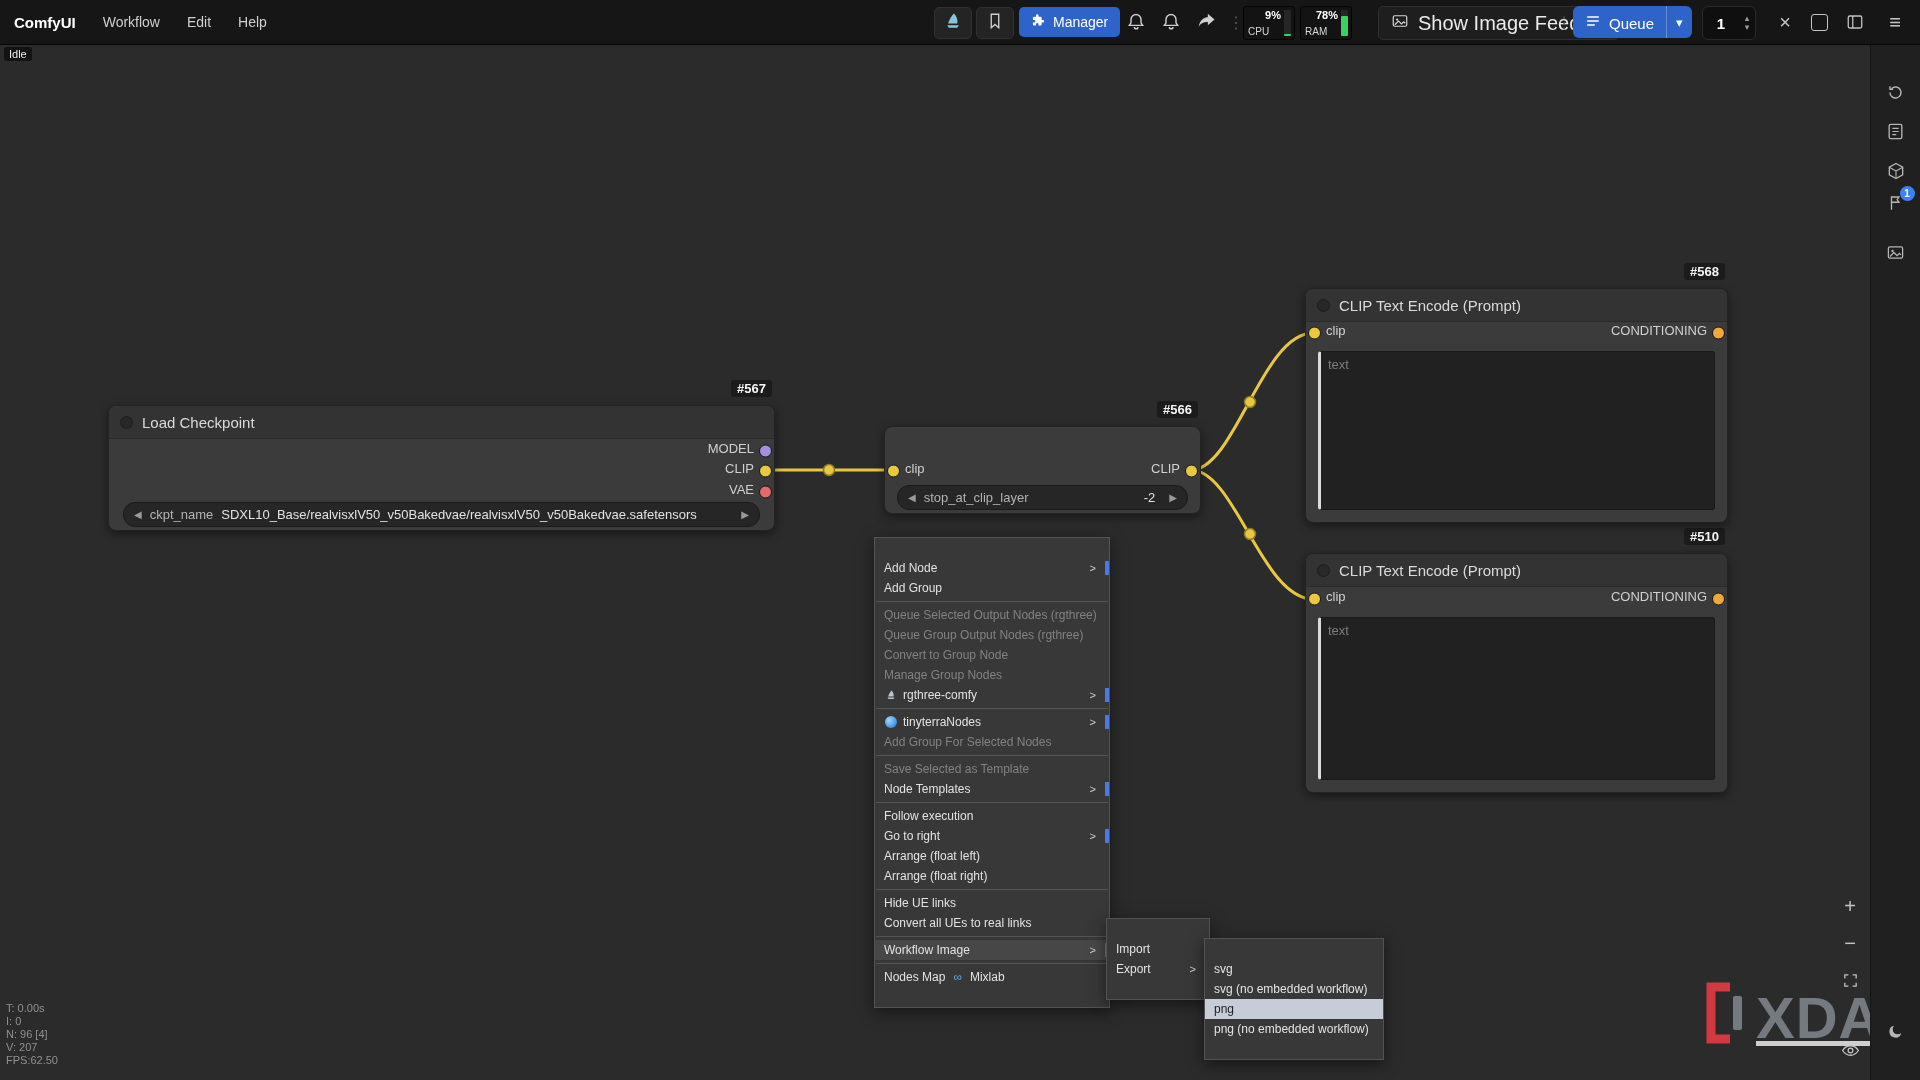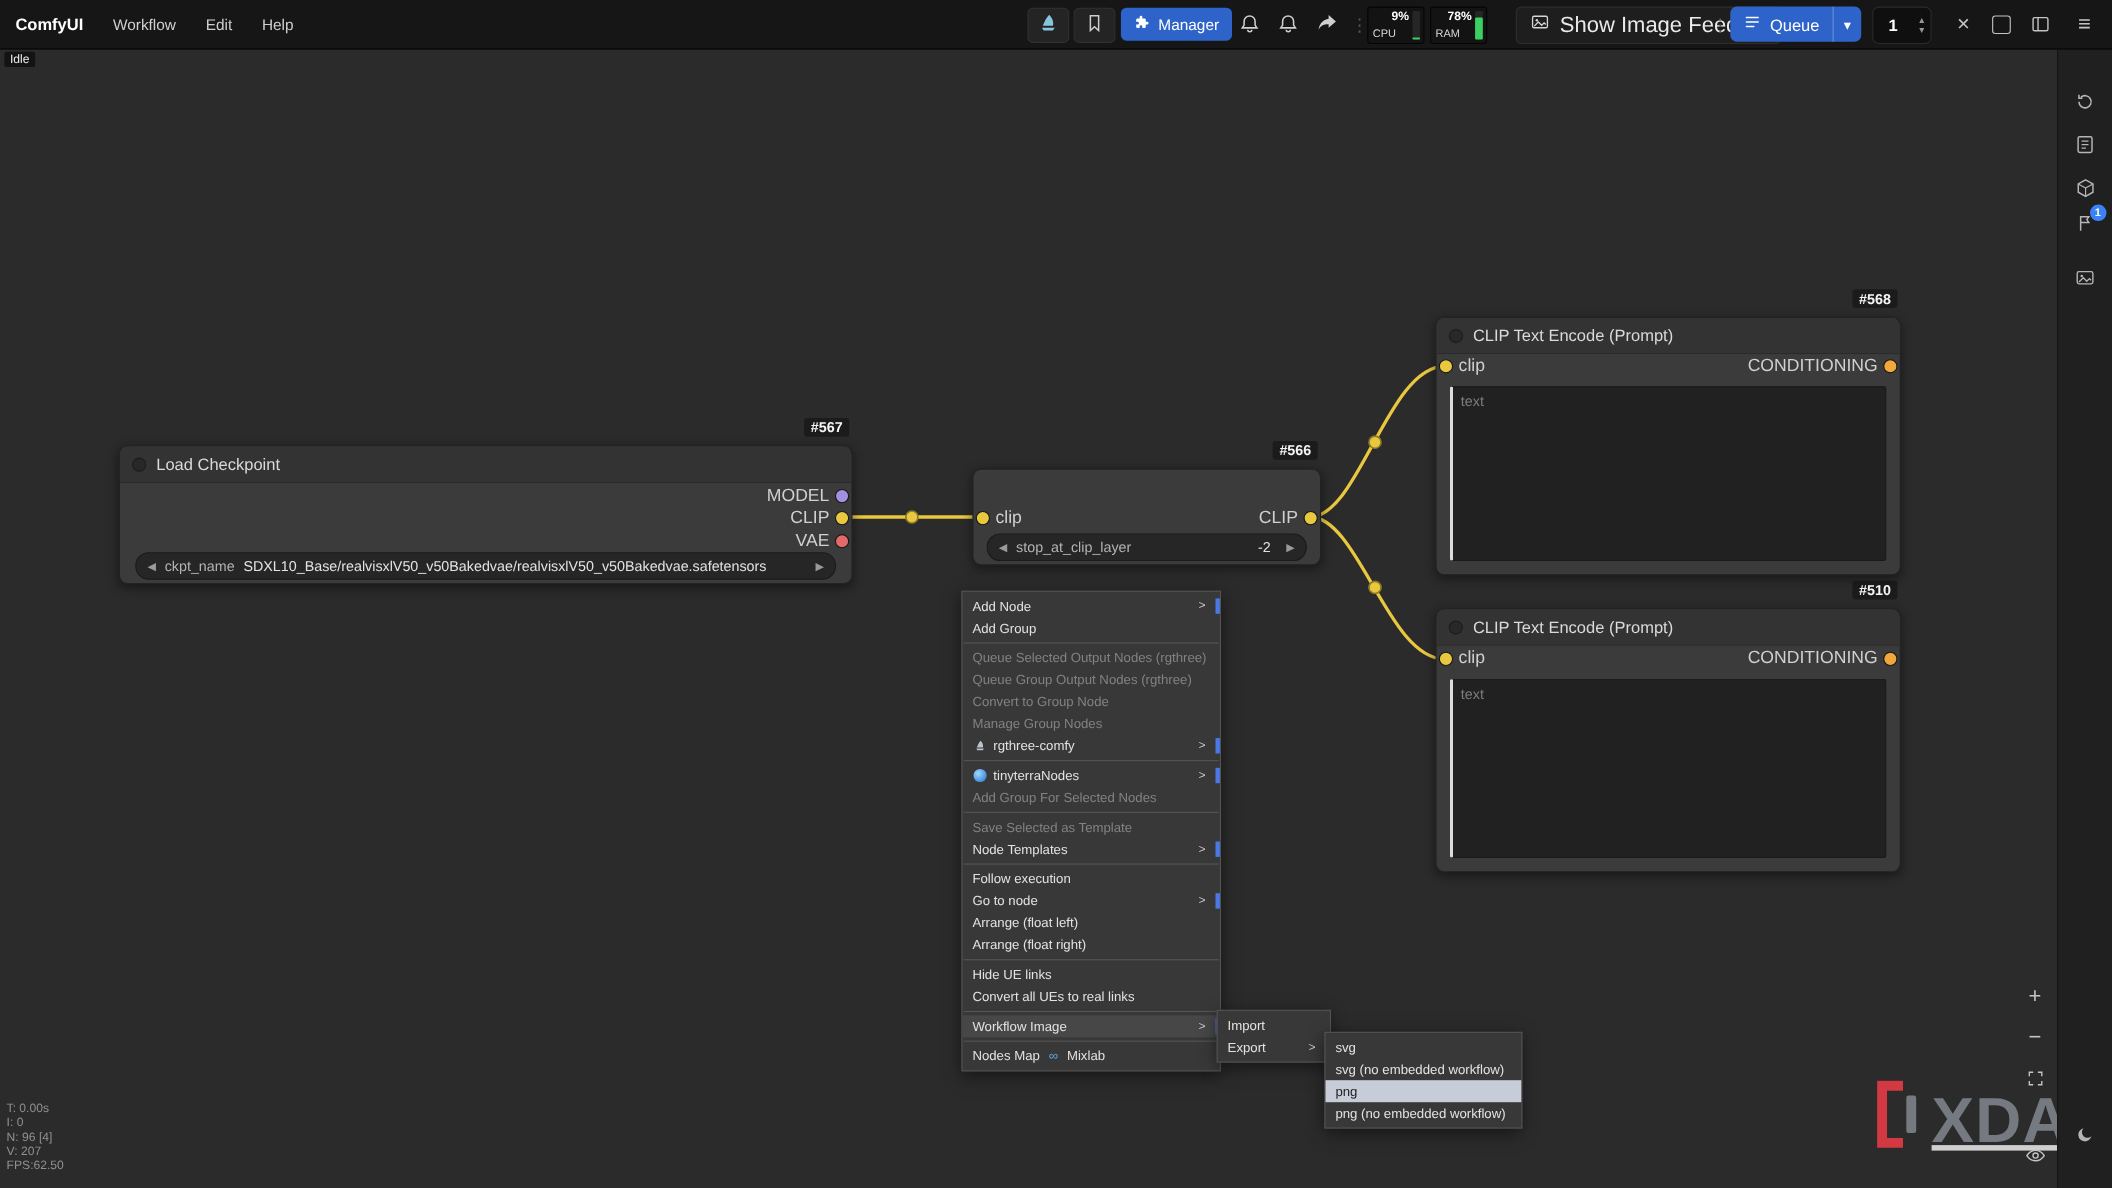--- a/index.html
+++ b/index.html
@@ -45,21 +45,21 @@
          padding:1px 5px;border-radius:2px;z-index:5;}
 
   
   .node{position:absolute;background:#3b3b3b;border:1px solid #232323;border-radius:8px;
         box-shadow:0 3px 10px rgba(0,0,0,.45);z-index:3;}
   .node-title{height:32px;background:#333;border-radius:8px 8px 0 0;border-bottom:1px solid #2a2a2a;
         display:flex;align-items:center;gap:9px;padding:0 11px;font-size:15px;color:#dadada;}
   .cdot{width:11px;height:11px;border-radius:50%;background:#282828;border:1px solid #1d1d1d;flex:0 0 auto;}
   .node-badge{position:absolute;top:-26px;right:2px;font-size:13px;font-weight:bold;color:#f5f5f5;
         background:rgba(15,15,15,.55);padding:1px 6px;border-radius:3px;}
-  .port{position:absolute;left:0;right:0;height:20px;display:flex;align-items:center;font-size:16px;color:#d0d0d0;}
+  .port{position:absolute;left:0;right:0;height:20px;display:flex;align-items:flex-start;font-size:13px;color:#d0d0d0;}
   .port.in{justify-content:flex-start;padding-left:20px;}
   .port.out{justify-content:flex-end;padding-right:20px;}
   .dot{width:11px;height:11px;border-radius:50%;border:1px solid #171717;position:absolute;top:50%;
         transform:translateY(-50%);}
   .port.in .dot{left:2px;} .port.out .dot{right:2px;}
   .dot-clip{background:var(--wire,#e9c83f);} .dot-model{background:var(--model,#a58fe0);}
   .dot-vae{background:var(--vae,#e26a6a);} .dot-cond{background:var(--conditioning,#f0a73c);}
   .combo{position:absolute;height:23px;background:#262626;border:1px solid #1b1b1b;border-radius:12px;
         display:flex;align-items:center;padding:0 10px;font-size:13px;gap:8px;}
   .combo .arr{font-size:10px;color:#9a9a9a;}
@@ -68,21 +68,21 @@
   .combo .wval.right{text-align:right;padding-right:6px;}
   .prompt{position:absolute;background:#212121;border:1px solid #1a1a1a;border-left:3px solid #dcdcdc;
         border-radius:3px;resize:none;color:#ccc;font-size:13px;font-family:"Liberation Sans",sans-serif;
         padding:5px 7px;box-sizing:border-box;outline:none;}
   .prompt::placeholder{color:#7d7d7d;}
 
   .wires{position:absolute;left:0;top:0;z-index:2;pointer-events:none;}
 
   
   .cmenu{position:absolute;background:#383838;border:1px solid #535353;box-shadow:0 4px 14px rgba(0,0,0,.5);
-        padding:3px 0;z-index:30;font-size:12px;}
+        padding:20px 0;z-index:30;font-size:12px;}
   .mi{position:relative;height:20px;display:flex;align-items:center;gap:6px;padding:0 9px;color:#e2e2e2;
         white-space:nowrap;}
   .mi.disabled{color:#828282;}
   .mi.hover{background:#474747;}
   .mi.sel{background:#c7cdd8;color:#1d1d1d;}
   .mi-arrow{margin-left:auto;color:#cfcfcf;font-size:11px;padding-right:4px;}
   .mi-bar{position:absolute;right:0;top:3px;width:4px;height:14px;background:var(--submenu-bar,#4b79e4);}
   .msep{border-top:1px solid #555;margin:3px 1px;}
   .mi-ic{width:13px;height:13px;flex:0 0 auto;display:inline-flex;align-items:center;justify-content:center;}
   .globe{width:12px;height:12px;border-radius:50%;background:radial-gradient(circle at 35% 35%,#9fd9ff,#1f6fd0);}
@@ -377,21 +377,21 @@
     <div class="mi">
       <span>Node Templates</span>
       <span class="mi-arrow">&gt;</span>
       <span class="mi-bar"></span>
     </div>
     <div class="msep"></div>
     <div class="mi">
       <span>Follow execution</span>
     </div>
     <div class="mi">
-      <span>Go to node</span>
+      <span>Go to right</span>
       <span class="mi-arrow">&gt;</span>
       <span class="mi-bar"></span>
     </div>
     <div class="mi">
       <span>Arrange (float left)</span>
     </div>
     <div class="mi">
       <span>Arrange (float right)</span>
     </div>
     <div class="msep"></div>

